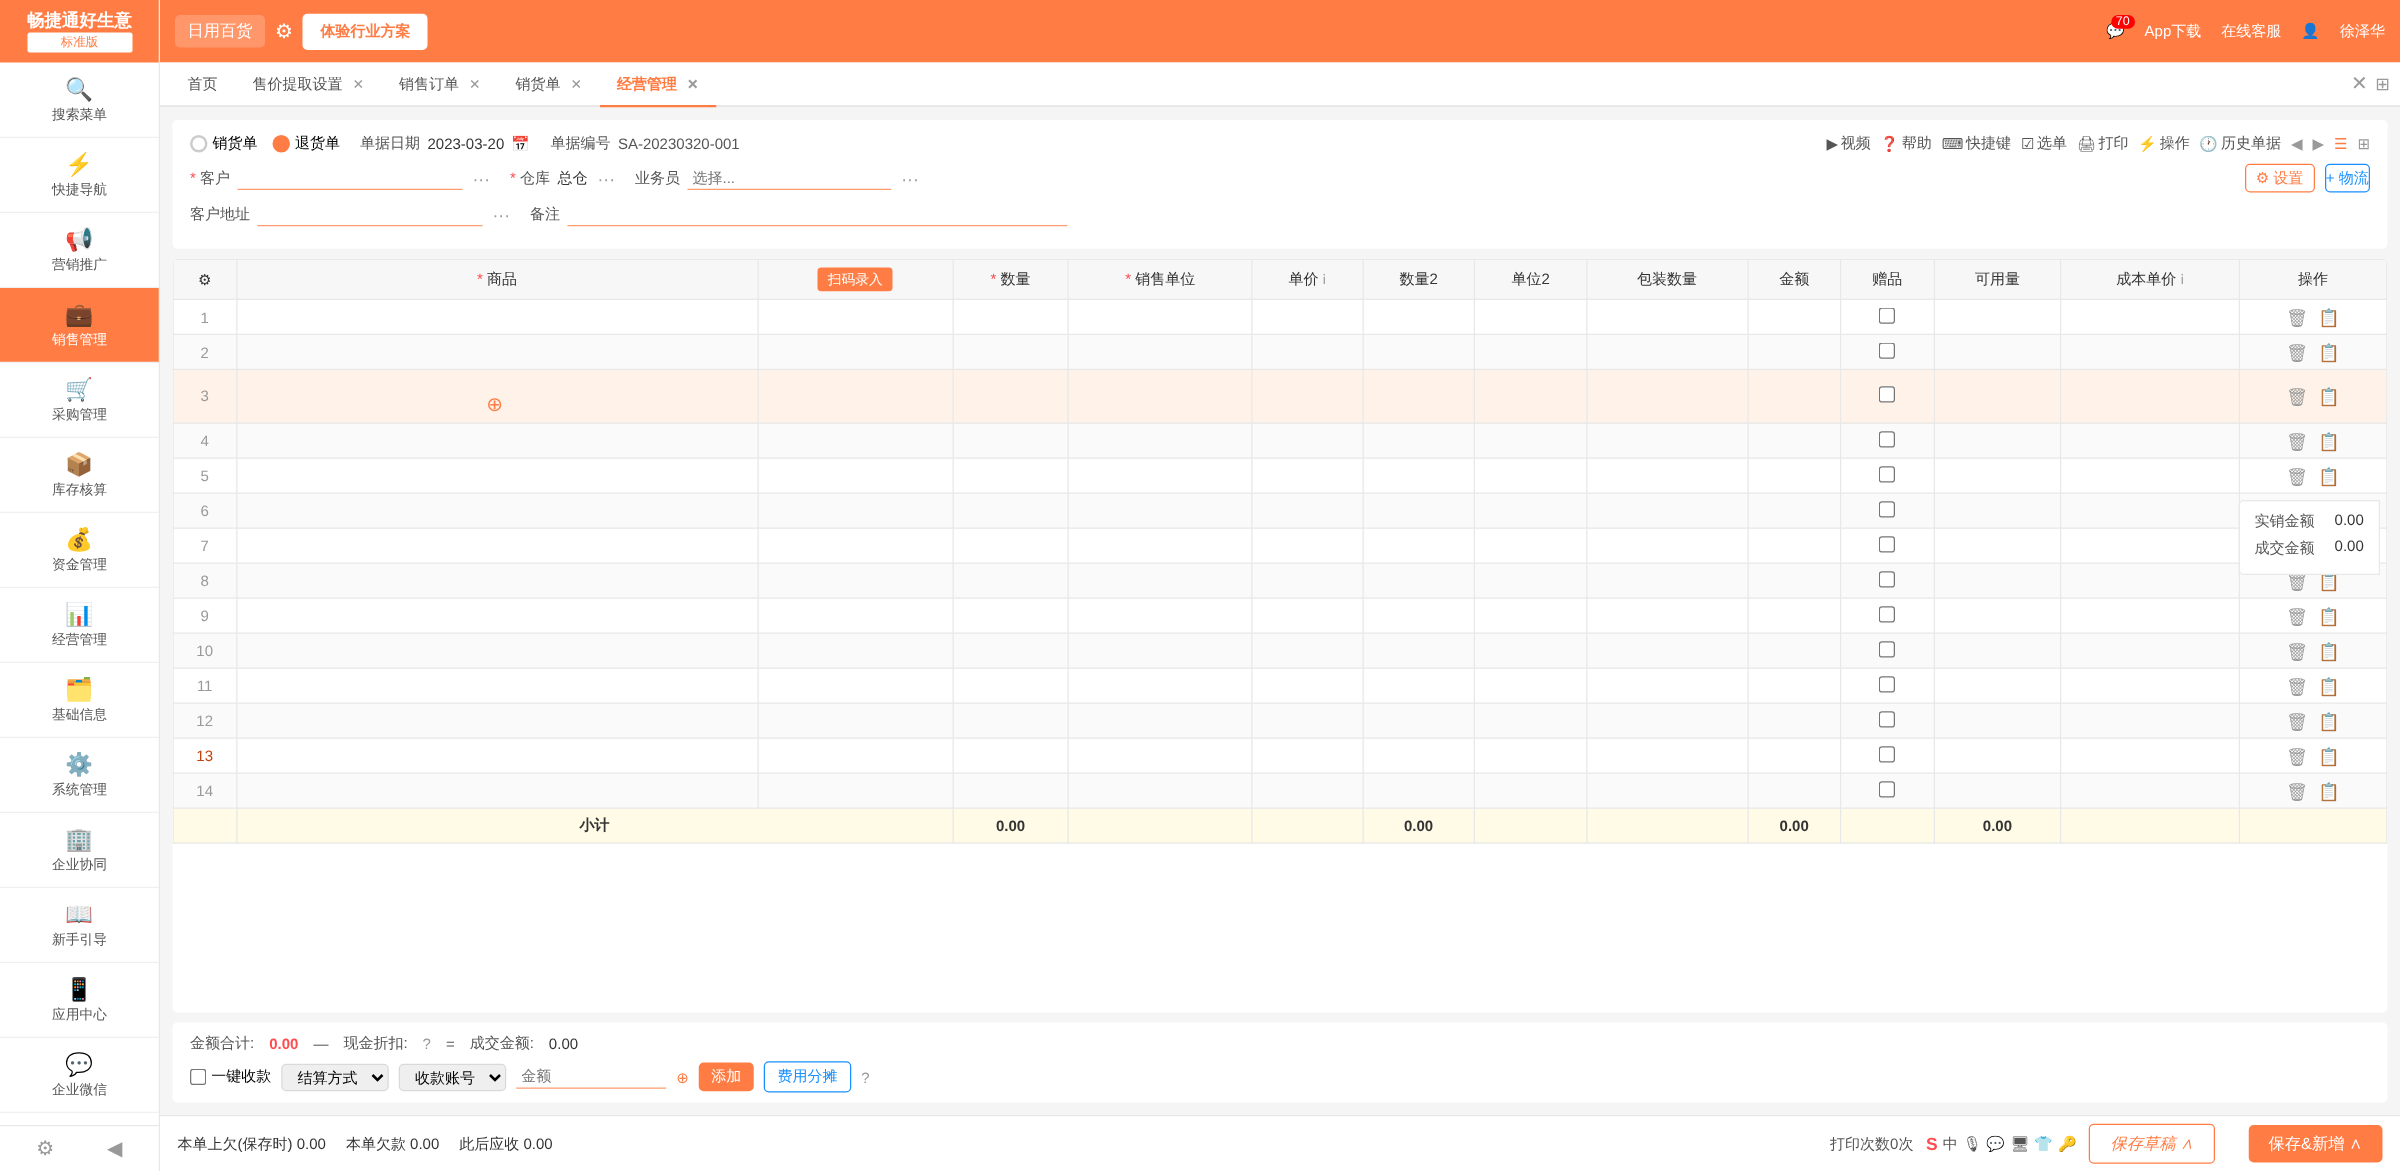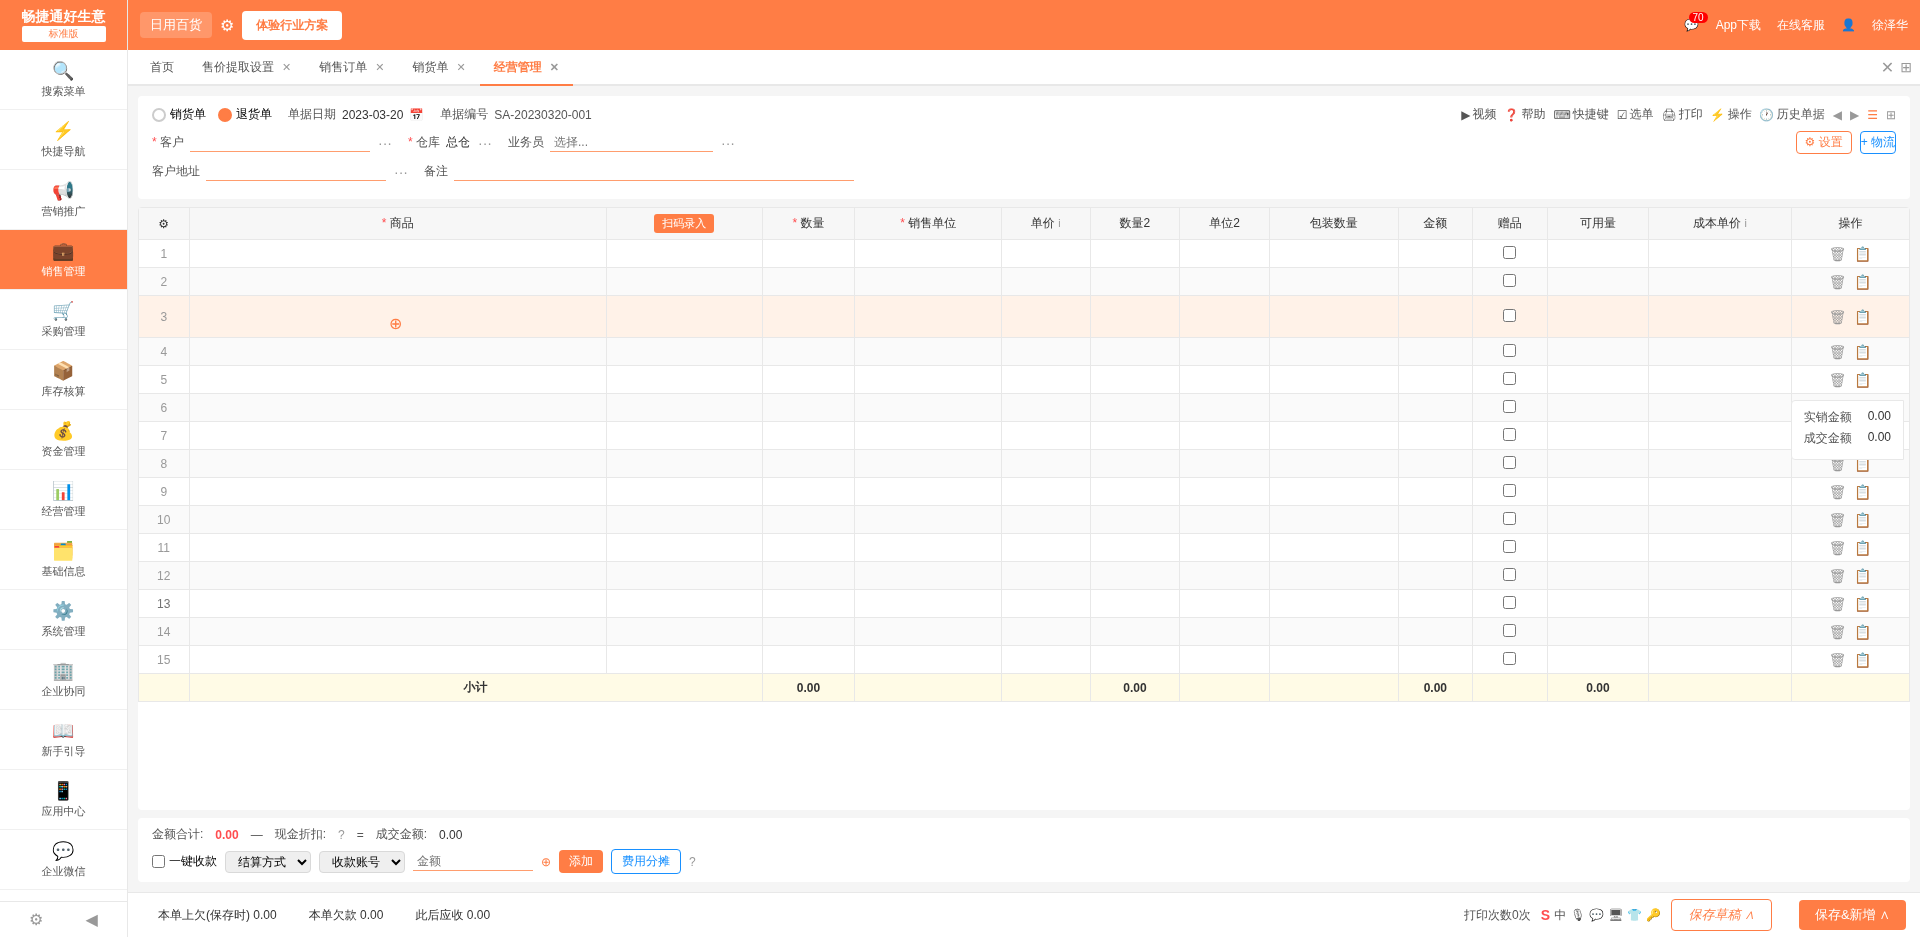--- a/index.html
+++ b/index.html
@@ -84,21 +84,21 @@
     .eq-icon { color: #555; cursor: pointer; }
     .deal-amount { color: #333; font-size: 12px; }
     .payment-row { display: flex; align-items: center; gap: 8px; margin-top: 6px; flex-wrap: wrap; }
     .checkbox-label { display: flex; align-items: center; gap: 4px; }
     .select-box { border: 1px solid #d9d9d9; border-radius: 4px; padding: 2px 8px; font-size: 12px; min-width: 80px; }
     .add-btn { background: #ff7d45; color: white; border: none; border-radius: 4px; padding: 3px 10px; font-size: 12px; cursor: pointer; }
     .fee-btn { border: 1px solid #1890ff; color: #1890ff; background: white; border-radius: 4px; padding: 3px 10px; font-size: 12px; cursor: pointer; }
 
     
     .footer { background: white; border-top: 1px solid #e8e8e8; padding: 6px 14px; display: flex; align-items: center; gap: 16px; }
-    .footer-item { font-size: 12px; color: #555; margin-left: 16px; }
+    .footer-item { font-size: 12px; color: #555; }
     .footer-item span { color: #333; }
     .footer-right { margin-left: auto; display: flex; align-items: center; gap: 10px; }
     .footer-print { font-size: 12px; color: #555; }
     .save-draft-btn { border: 1px solid #ff7d45; color: #ff7d45; background: white; border-radius: 4px; padding: 6px 16px; font-size: 13px; cursor: pointer; font-style: italic; }
     .save-new-btn { background: #ff7d45; color: white; border: none; border-radius: 4px; padding: 6px 16px; font-size: 13px; cursor: pointer; margin-left: 17px; }
 
     
     .right-summary { position: fixed; right: 16px; top: 400px; background: white; border: 1px solid #e8e8e8; border-radius: 4px 0 0 4px; padding: 8px 12px; font-size: 12px; }
     .summary-row { display: flex; justify-content: space-between; gap: 16px; margin-bottom: 4px; }
     .summary-label { color: #555; }
@@ -660,21 +660,21 @@
       <td></td>
       <td></td>
       <td>
         <div class="action-icons">
           <span class="action-icon">🗑</span>
           <span class="action-icon">📋</span>
         </div>
       </td>
     </tr>
             <tr>
-      <td style="color:#737373;">13</td>
+      <td style="color:#c2410c;">13</td>
       <td>
         
         
       </td>
       <td></td>
       <td></td>
       <td></td>
       <td></td>
       <td></td>
       <td></td>
@@ -687,46 +687,20 @@
       <td></td>
       <td>
         <div class="action-icons">
           <span class="action-icon">🗑</span>
           <span class="action-icon">📋</span>
         </div>
       </td>
     </tr>
             <tr>
       <td style="color:#999;">14</td>
-      <td>
-        
-        
-      </td>
-      <td></td>
-      <td></td>
-      <td></td>
-      <td></td>
-      <td></td>
-      <td></td>
-      <td></td>
-      <td></td>
-      <td class="checkbox-cell">
-        <input type="checkbox" style="">
-      </td>
-      <td></td>
-      <td></td>
-      <td>
-        <div class="action-icons">
-          <span class="action-icon">🗑</span>
-          <span class="action-icon">📋</span>
-        </div>
-      </td>
-    </tr>
-            <tr>
-      <td style="color:#999;">15</td>
       <td>
         
         
       </td>
       <td></td>
       <td></td>
       <td></td>
       <td></td>
       <td></td>
       <td></td>

